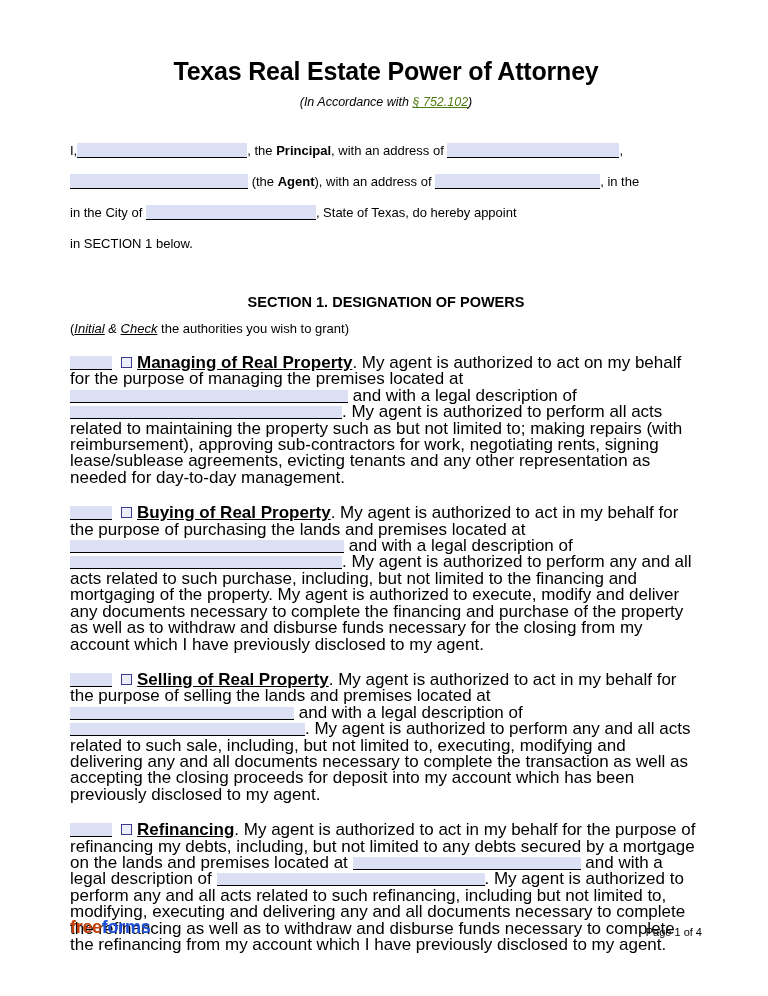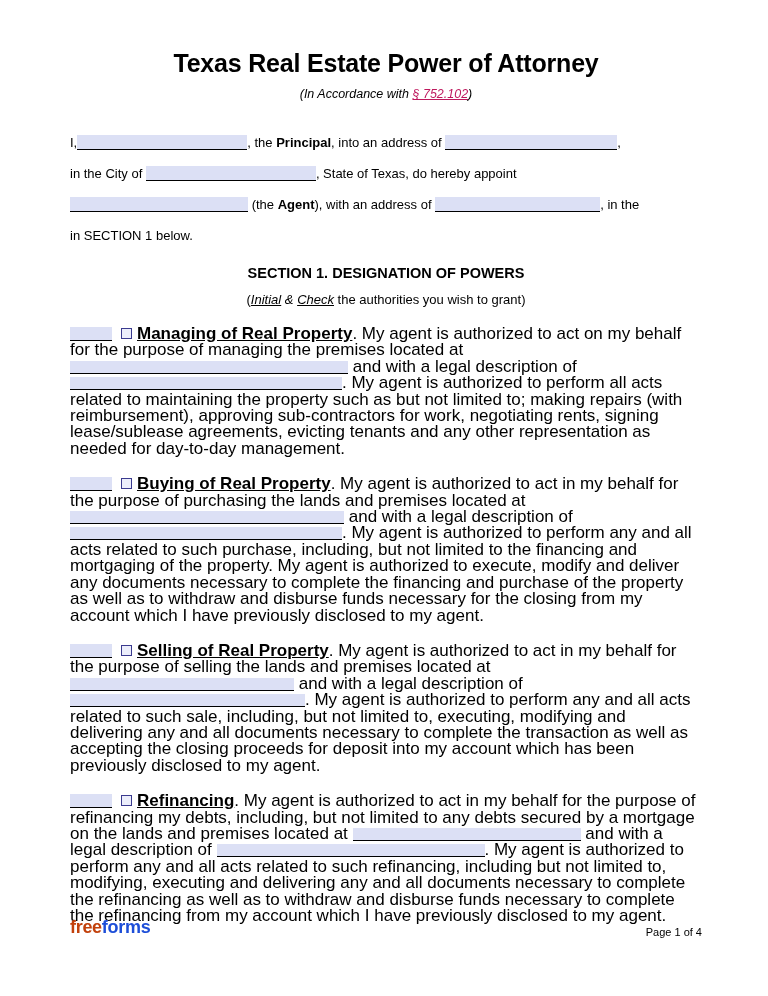--- a/index.html
+++ b/index.html
@@ -15,38 +15,38 @@
     position: relative;
     overflow: hidden;
   }
   .page {
     position: absolute;
     left: 0; top: 0;
     width: 768px;
     height: 984px;
     background: #ffffff;
     box-sizing: border-box;
-    padding: 26px 66px 0 70px;
+    padding: 34px 66px 0 70px;
   }
   .doc-title {
     text-align: center;
     font-size: 25px;
     font-weight: bold;
     letter-spacing: -0.2px;
     margin: 22px 0 0 0;
     line-height: 1.2;
   }
   .doc-subtitle {
     text-align: center;
     font-size: 12.5px;
     font-style: italic;
     margin: 9px 0 0 0;
   }
   .doc-subtitle .lawlink {
-    color: #be185d;
+    color: #4d7c0f;
     text-decoration: underline;
     font-style: italic;
   }
   .intro {
     margin-top: 26px;
     font-size: 13px;
     line-height: 31px;
   }
   .intro .ln {
     display: block;
@@ -64,24 +64,23 @@
   .f-city1 { width: 170px; }
   .f-agent { width: 178px; }
   .f-addr2 { width: 165px; }
   .f-city2 { width: 170px; }
   b, .bold { font-weight: bold; }
 
   .section-head {
     text-align: center;
     font-size: 14.5px;
     font-weight: bold;
-    margin-top: 14px;
+    margin-top: 35px;
   }
   .section-sub {
-    text-align: center;
     font-size: 13px;
     margin-top: 11px;
   }
   .section-sub u { text-decoration: underline; font-style: italic; }
   .section-sub i { font-style: italic; }
 
   .clause {
     margin-top: 19px;
     font-size: 17px;
     line-height: 16.4px;
@@ -143,27 +142,27 @@
 <div class="page">
 
   <div class="doc-title">Texas Real Estate Power of Attorney</div>
 
   <div class="doc-subtitle">
     <i><span>(In Accordance with </span><a class="lawlink" href="#">§ 752.102</a><span>)</span></i>
   </div>
 
   <div class="intro">
     <span class="ln">
-      <span>I,</span><span class="fill f-principal"></span><span>, the </span><b>Principal</b><span>, into an address of </span><span class="fill f-addr1"></span><span>,</span>
+      <span>I,</span><span class="fill f-principal"></span><span>, the </span><b>Principal</b><span>, with an address of </span><span class="fill f-addr1"></span><span>,</span>
+    </span>
+    <span class="ln">
+      <span class="fill f-agent"></span> <span>(the </span><b>Agent</b><span>), with an address of </span><span class="fill f-addr2"></span><span>, in the</span>
     </span>
     <span class="ln">
       <span>in the City of </span><span class="fill f-city1"></span><span>, State of Texas, do hereby appoint</span>
-    </span>
-    <span class="ln">
-      <span class="fill f-agent"></span> <span>(the </span><b>Agent</b><span>), with an address of </span><span class="fill f-addr2"></span><span>, in the</span>
     </span>
     <span class="ln">
       <span>in SECTION 1 below.</span>
     </span>
   </div>
 
   <div class="section-head">SECTION 1. DESIGNATION OF POWERS</div>
   <div class="section-sub">
     <span>(</span><u>Initial</u><i> &amp; </i><u>Check</u><span> the authorities you wish to grant)</span>
   </div>

